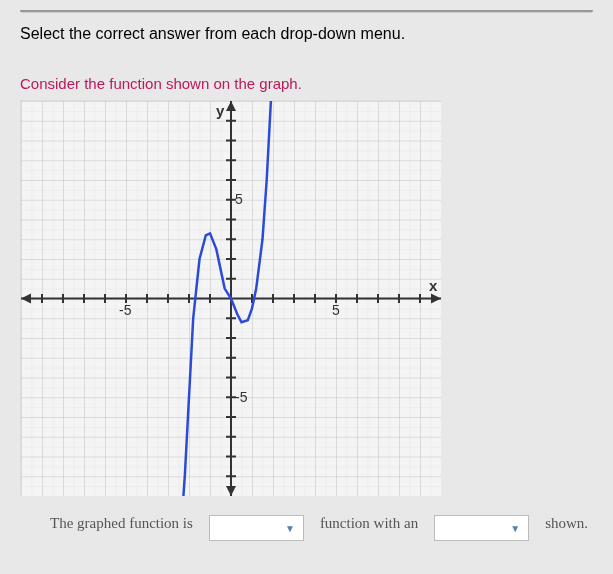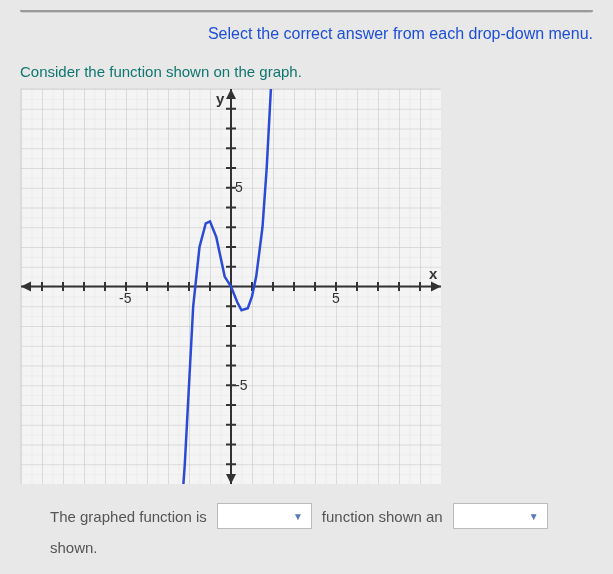--- a/index.html
+++ b/index.html
@@ -14,45 +14,44 @@
     }
     .divider {
       border-top: 2px solid #999;
       border-bottom: 1px solid #ccc;
       margin-bottom: 12px;
       height: 3px;
       border-radius: 0 0 4px 4px;
     }
     .instruction {
       font-size: 16px;
-      margin-bottom: 20px;
-      color: #1d4ed8;
-      text-align: right;
+      margin-bottom: 32px;
+      color: #000000;
     }
     .subheading {
       font-size: 15px;
       margin-bottom: 8px;
-      color: #0f766e;
+      color: #be185d;
     }
     .graph-container {
       width: 420px;
       height: 395px;
       background: #f4f4f4;
       position: relative;
       border: 1px solid #ddd;
       margin-bottom: 20px;
     }
     .sentence {
       font-size: 15px;
       color: #555;
       display: flex;
-      align-items: center;
-      gap: 10px;
+      gap: 16px;
       flex-wrap: wrap;
       padding-left: 30px;
+      font-family: Liberation Serif, serif;
     }
     .dropdown {
       display: inline-flex;
       align-items: center;
       justify-content: flex-end;
       border: 1px solid #bbb;
       background: #fff;
       padding: 4px 8px;
       min-width: 95px;
       height: 26px;
@@ -163,19 +162,19 @@
              L 252 -39.5" fill="none" stroke="#2b4bd6" stroke-width="2.5"></path>
   </svg>
 </div>
 
 <div class="sentence">
   <span>The graphed function is</span>
   <span class="dropdown">
     <span></span>
     <span class="dropdown-arrow">▼</span>
   </span>
-  <span>function shown an</span>
+  <span>function with an</span>
   <span class="dropdown">
     <span></span>
     <span class="dropdown-arrow">▼</span>
   </span>
   <span>shown.</span>
 </div>
 
 </body></html>

